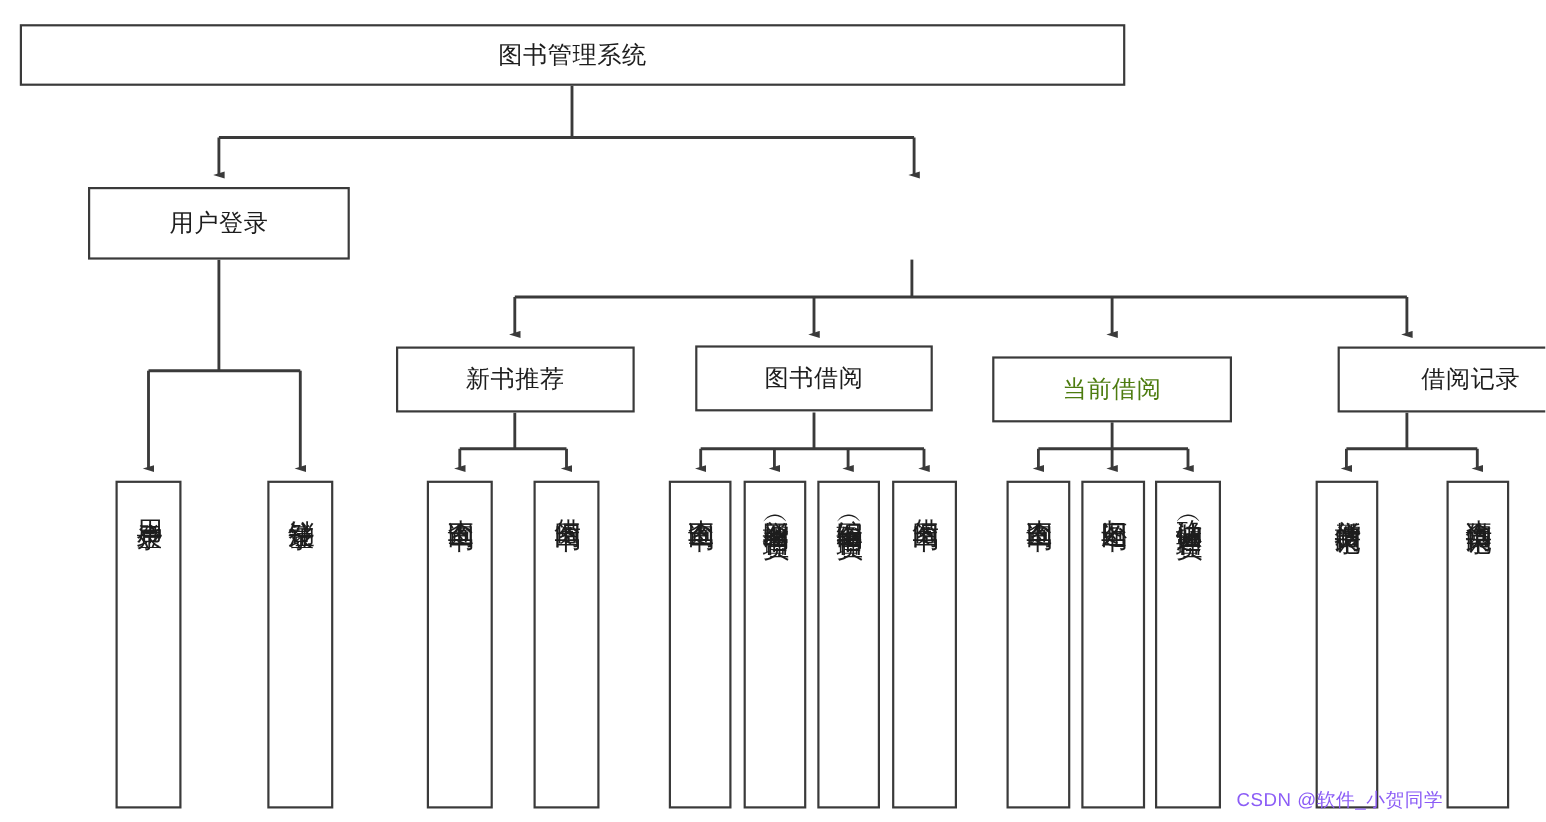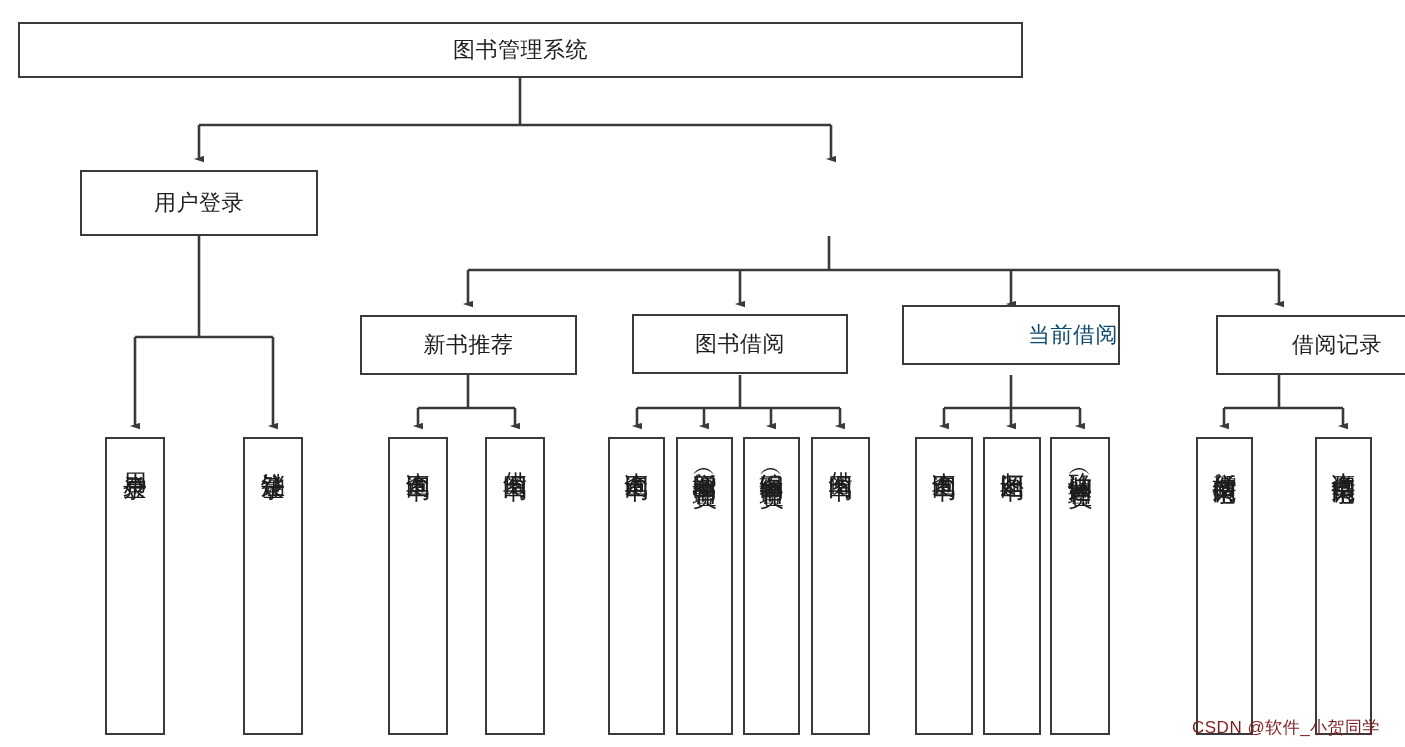--- a/index.html
+++ b/index.html
@@ -127,21 +127,21 @@
   <div class="node horiz" style="left: 80px; top: 170px; width: 238px; height: 66px; border-color: rgb(58, 58, 58); color: rgb(29, 29, 29);">
     <span class="node-label">用户登录</span>
   </div>
 
   <div class="node horiz" style="left: 360px; top: 315px; width: 217px; height: 60px; border-color: rgb(58, 58, 58); color: rgb(29, 29, 29);">
     <span class="node-label">新书推荐</span>
   </div>
   <div class="node horiz" style="left: 632px; top: 314px; width: 216px; height: 60px; border-color: rgb(58, 58, 58); color: rgb(29, 29, 29);">
     <span class="node-label">图书借阅</span>
   </div>
-  <div class="node horiz" style="left: 902px; top: 305px; width: 218px; height: 60px; border-color: rgb(58, 58, 58); color: #0c4a6e; justify-content: flex-end;">
+  <div class="node horiz" style="left: 902px; top: 324px; width: 218px; height: 60px; border-color: rgb(58, 58, 58); color: #4d7c0f;">
     <span class="node-label">当前借阅</span>
   </div>
   <div class="node horiz" style="left: 1172px; top: 315px; width: 242px; height: 60px; border-color: rgb(58, 58, 58); color: rgb(29, 29, 29); margin-left: 44px;">
     <span class="node-label">借阅记录</span>
   </div>
 
   <div class="node vert" style="left: 105px; top: 437px; width: 60px; height: 298px; border-color: rgb(58, 58, 58); color: rgb(29, 29, 29);">
     <span class="node-label">用户登录</span>
   </div>
   <div class="node vert" style="left: 243px; top: 437px; width: 60px; height: 298px; border-color: rgb(58, 58, 58); color: rgb(29, 29, 29);">
@@ -174,15 +174,15 @@
   <div class="node vert" style="left: 1050px; top: 437px; width: 60px; height: 298px; border-color: rgb(58, 58, 58); color: rgb(29, 29, 29);">
     <span class="node-label">确认归还（管理员）</span>
   </div>
   <div class="node vert" style="left: 1196px; top: 437px; width: 57px; height: 298px; border-color: rgb(58, 58, 58); color: rgb(29, 29, 29);">
     <span class="node-label">新增借阅记录</span>
   </div>
   <div class="node vert" style="left: 1315px; top: 437px; width: 57px; height: 298px; border-color: rgb(58, 58, 58); color: rgb(29, 29, 29);">
     <span class="node-label">查询借阅记录</span>
   </div>
 
-  <div class="watermark" style="left: 1192px; top: 716px; color: #7f1d1d;">CSDN @软件_小贺同学</div>
+  <div class="watermark" style="left: 1124px; top: 716px; color: #8b5cf6;">CSDN @软件_小贺同学</div>
 
 </div>
 
 </body></html>

